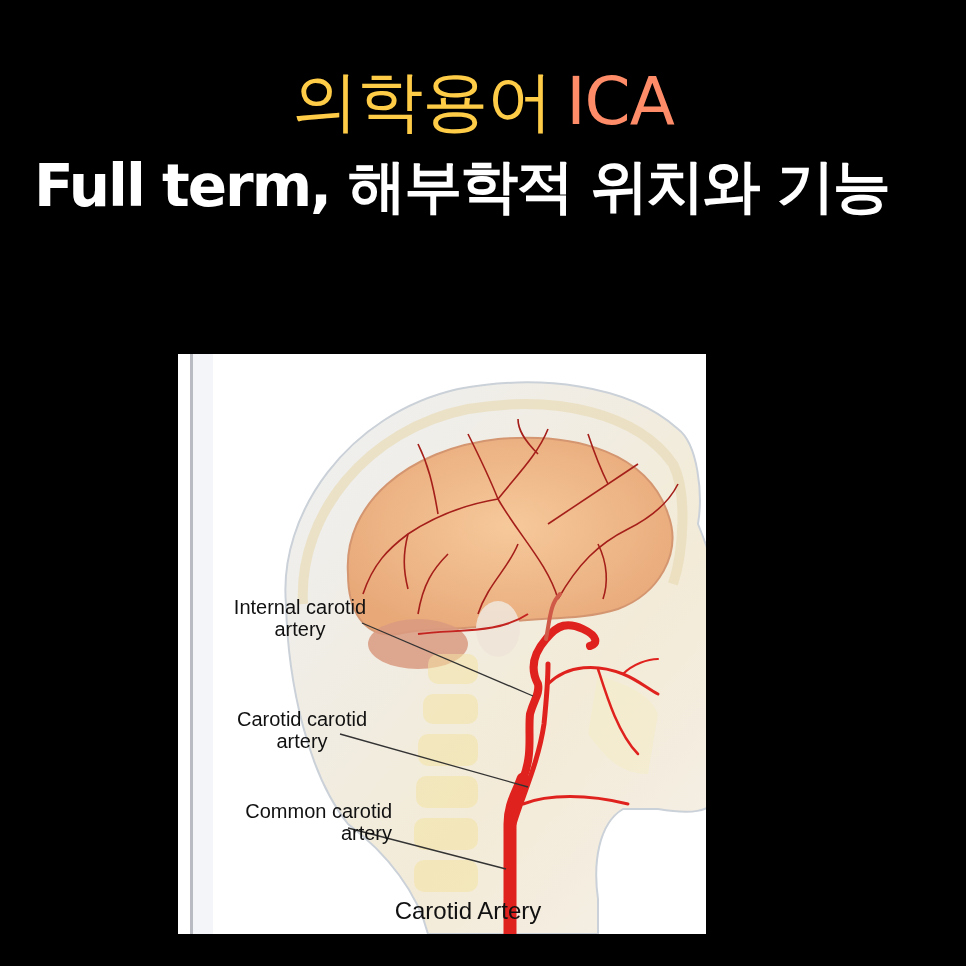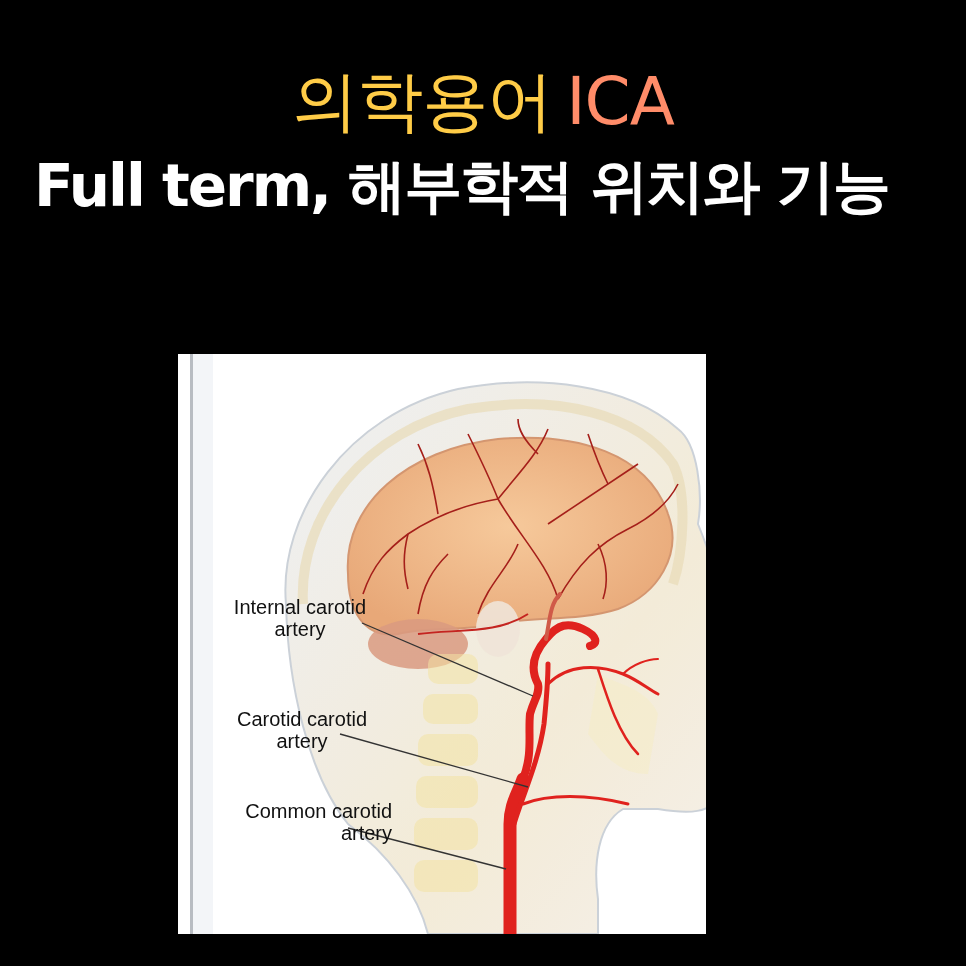--- a/index.html
+++ b/index.html
@@ -129,13 +129,14 @@
   </div>
   <div class="label" style="left:44px; top:354px; width:160px;">
     <div>Carotid carotid</div>
     <div>artery</div>
   </div>
   <div class="label" style="left:42px; top:446px; width:172px;text-align:right;">
     <div>Common carotid</div>
     <div>artery</div>
   </div>
 
+  <div class="caption">Carotid Artery</div>
 </div>
 
 </body></html>

